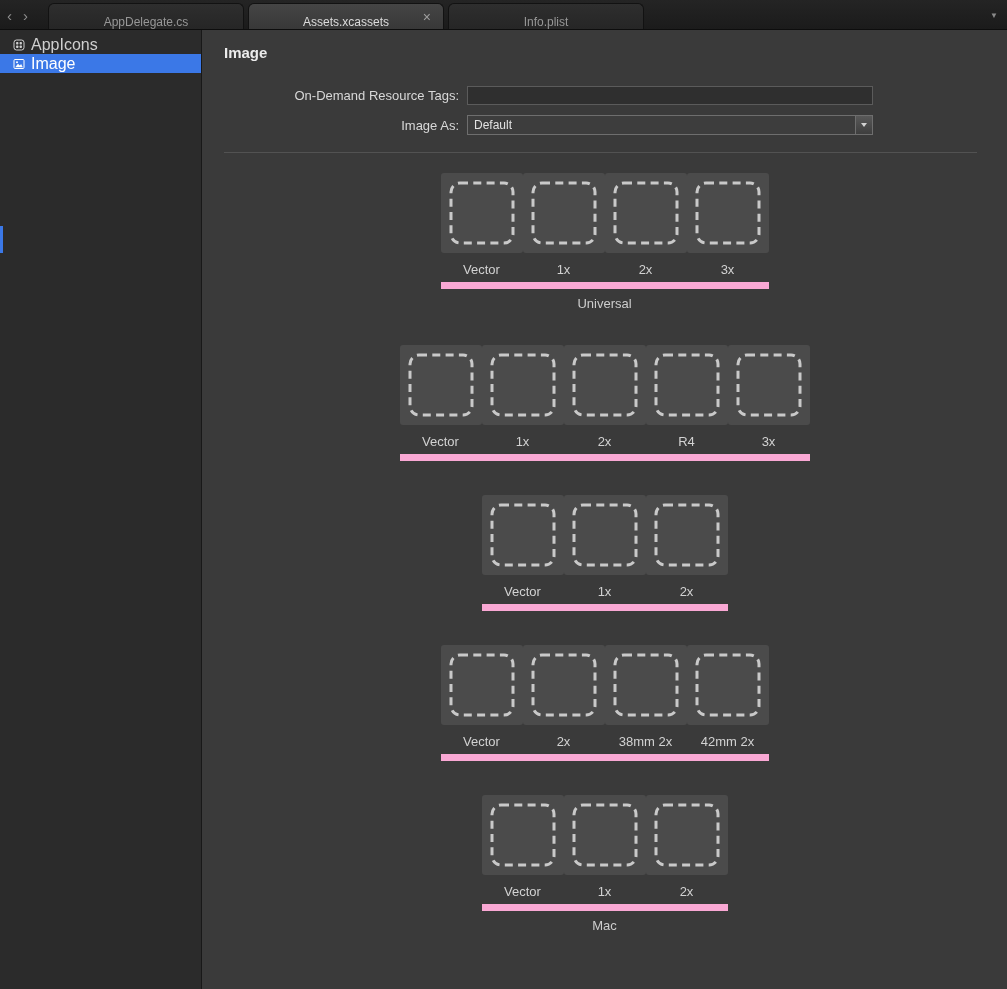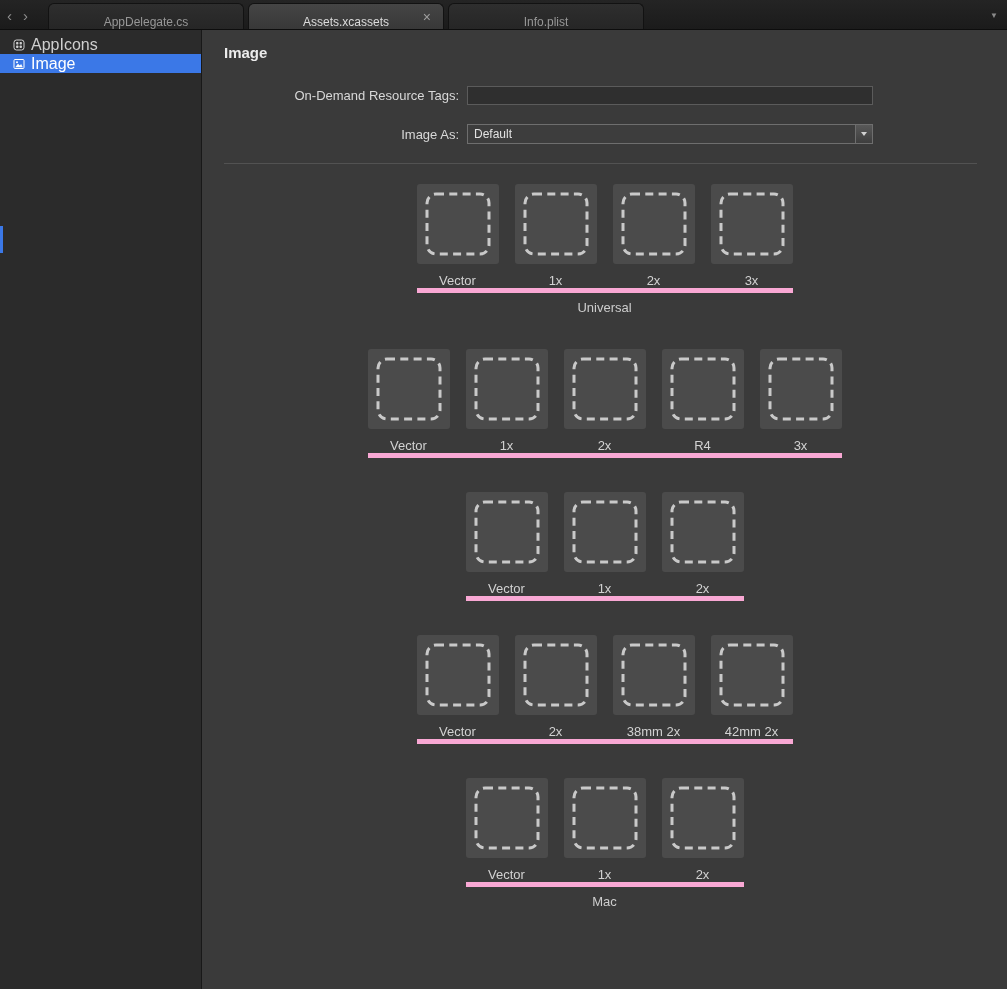--- a/index.html
+++ b/index.html
@@ -33,41 +33,41 @@
   .side-item { height:19px; display:flex; align-items:center; gap:6px;
     padding-left:13px; color:#cfcfcf; font-size:16px; }
   .side-item.selected { color:#ffffff; }
   .side-icon { width:12px; height:12px; display:inline-flex; color:currentColor; }
   .focus-sliver { position:absolute; left:0; top:196px; width:3px; height:27px; }
 
   .main { flex:1; min-width:0; position:relative; }
   .page-title { font-size:15px; font-weight:bold; color:#ebebeb; margin:14px 0 0 22px; }
 
   .form { margin-top:25px; }
-  .form-row { display:flex; align-items:center; margin-bottom:19px; }
+  .form-row { display:flex; align-items:center; margin-bottom:10px; }
   .form-label { width:257px; text-align:right; color:#d8d8d8; font-size:13px;
     margin-right:8px; white-space:nowrap; }
   .text-input { width:406px; height:19px; background:#2f2f2f;
     border:1px solid #5b5b5b; color:#dddddd; font-size:12px; padding:0 5px;
     font-family:"Liberation Sans", sans-serif; }
   .combo { width:406px; height:20px; background:#3d3d3d; border:1px solid #6e6e6e;
     position:relative; display:flex; align-items:center; padding-left:6px;
     color:#e2e2e2; font-size:12px; }
   .combo-btn { position:absolute; right:0; top:0; bottom:0; width:17px;
     border-left:1px solid #6e6e6e; background:linear-gradient(#585858,#3e3e3e);
     display:flex; align-items:center; justify-content:center; }
   .combo-arrow { width:0; height:0; border-left:3.5px solid transparent;
     border-right:3.5px solid transparent; border-top:4.5px solid #d2d2d2; }
 
   .divider { border:none; border-top:1px solid #525252; margin:17px 30px 0 22px; }
 
   
   .groups { margin-top:20px; }
   .group { width:max-content; margin:0 auto 34px auto; }
-  .cells { display:flex; gap:16px; border-bottom:5px solid #f9a8d4; }
+  .cells { display:flex; padding-bottom:5px; border-bottom:7px solid #f9a8d4; }
   .cell { width:82px; display:flex; flex-direction:column; align-items:center; }
   .well { width:82px; height:80px; background:#4b4b4b; border-radius:3px;
     display:flex; align-items:center; justify-content:center; }
   .well-label { margin-top:9px; font-size:13px; line-height:15px; color:#d2d2d2; }
   .group-name { margin-top:7px; text-align:center; font-size:13px;
     line-height:15px; color:#cdcdcd; }
 </style>
 </head>
 <body>
 

